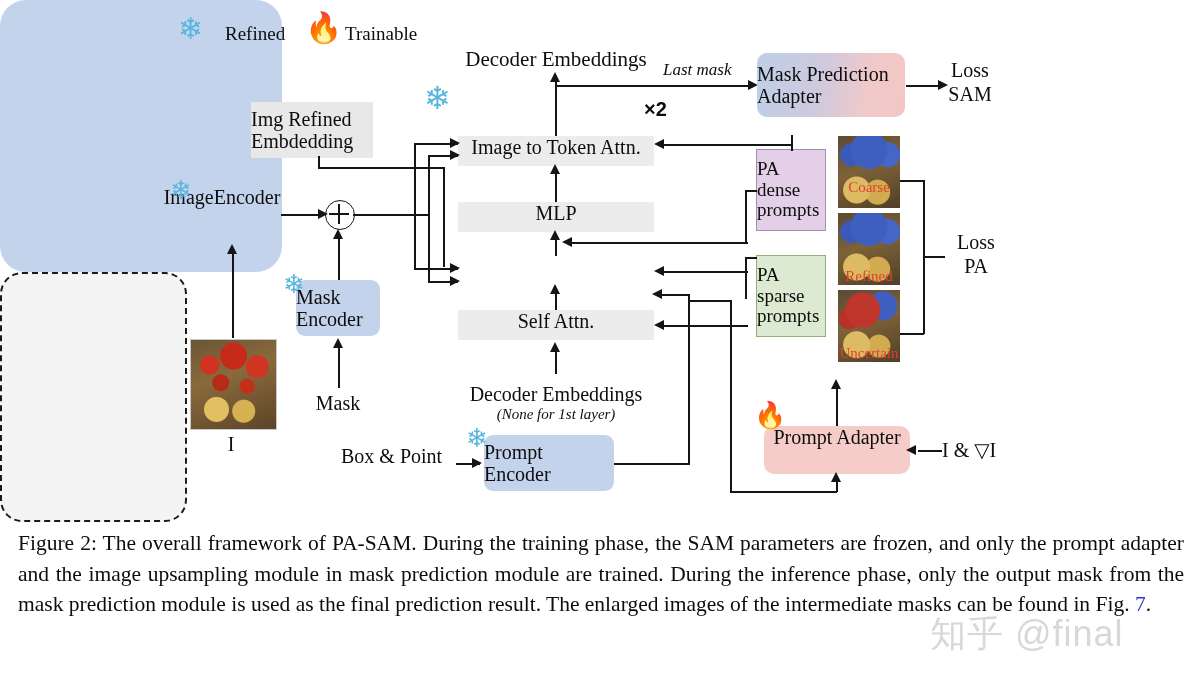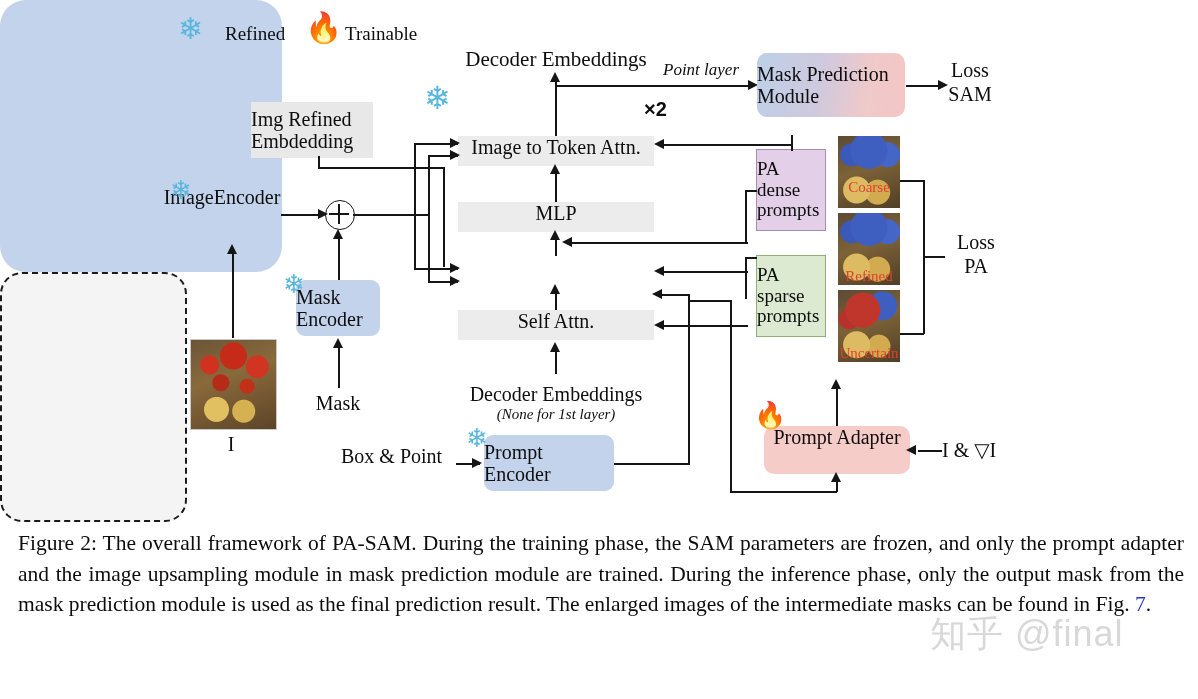--- a/index.html
+++ b/index.html
@@ -111,25 +111,25 @@
   <div class="arr arr-u" style="left:550px;top:342px;"></div>
   <span class="txt ctr" style="left:556px;top:394px;font-size:20px;">Decoder Embeddings</span>
   <span class="txt ctr" style="left:556px;top:414px;font-size:15px;font-style:italic;">(None for 1st layer)</span>
 
   <div class="ln v" style="left:555px;top:78px;height:58px;"></div>
   <div class="arr arr-u" style="left:550px;top:72px;"></div>
   <span class="txt ctr" style="left:556px;top:60px;font-size:21px;">Decoder Embeddings</span>
 
   <div class="ln h" style="left:555px;top:85px;width:196px;"></div>
   <div class="arr arr-r" style="left:748px;top:80px;"></div>
-  <span class="txt" style="left:663px;top:60px;font-size:17px;font-style:italic;">Point layer</span>
+  <span class="txt" style="left:663px;top:60px;font-size:17px;font-style:italic;">Last mask</span>
 
   <div class="box mpm" style="left:757px;top:53px;width:148px;height:64px;flex-direction:column;">
     <span>Mask Prediction</span>
-    <span>Module</span>
+    <span>Adapter</span>
   </div>
   <div class="ln h" style="left:906px;top:85px;width:36px;"></div>
   <div class="arr arr-r" style="left:938px;top:80px;"></div>
   <span class="txt ctr" style="left:970px;top:70px;font-size:20px;">Loss</span>
   <span class="txt ctr" style="left:970px;top:94px;font-size:20px;">SAM</span>
 
   <div class="box grey-label" style="left:251px;top:102px;width:122px;height:56px;flex-direction:column;">
     <span>Img Refined</span>
     <span>Embdedding</span>
   </div>

